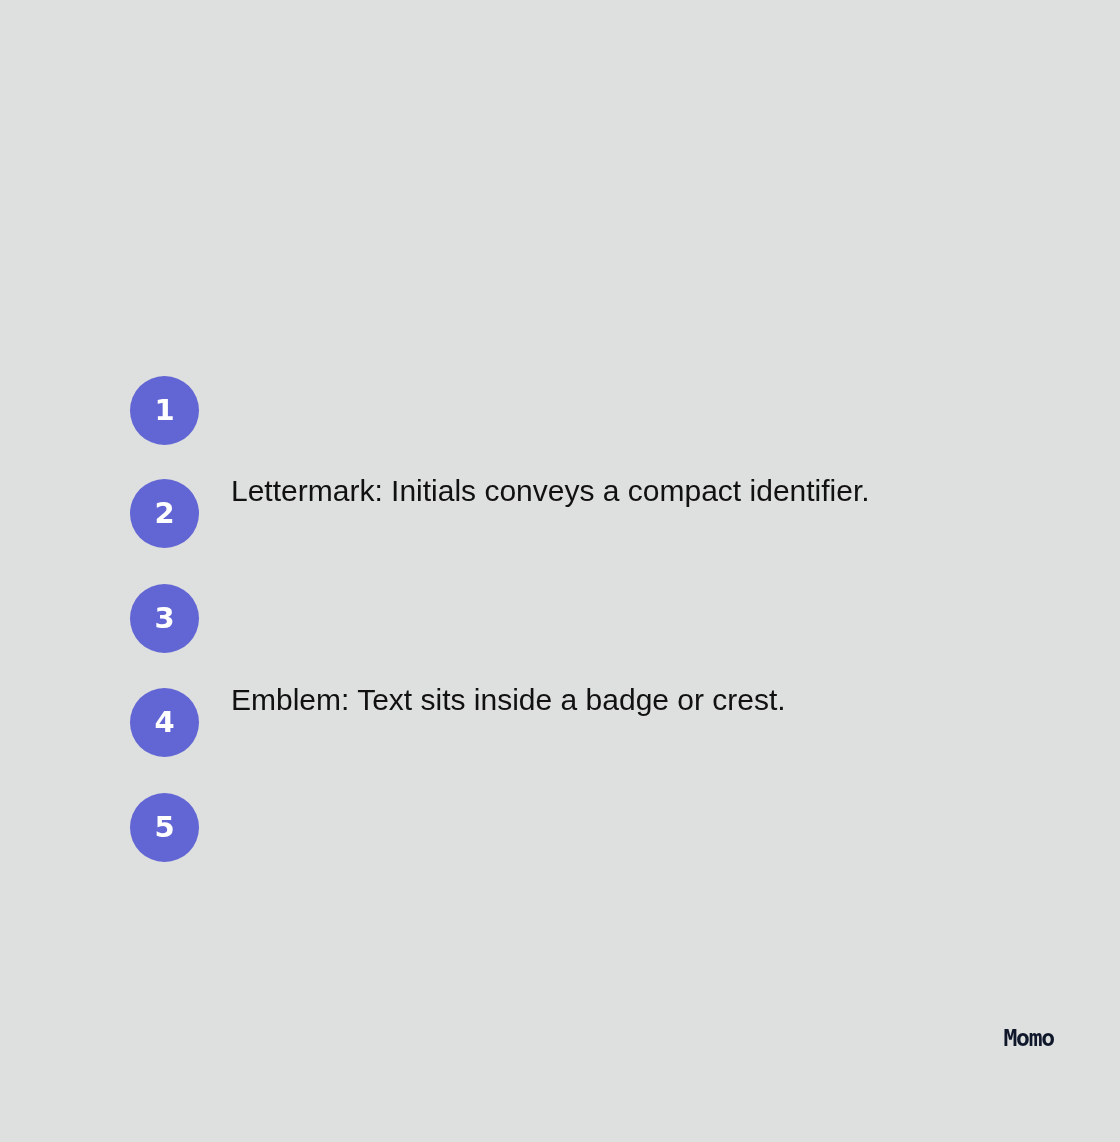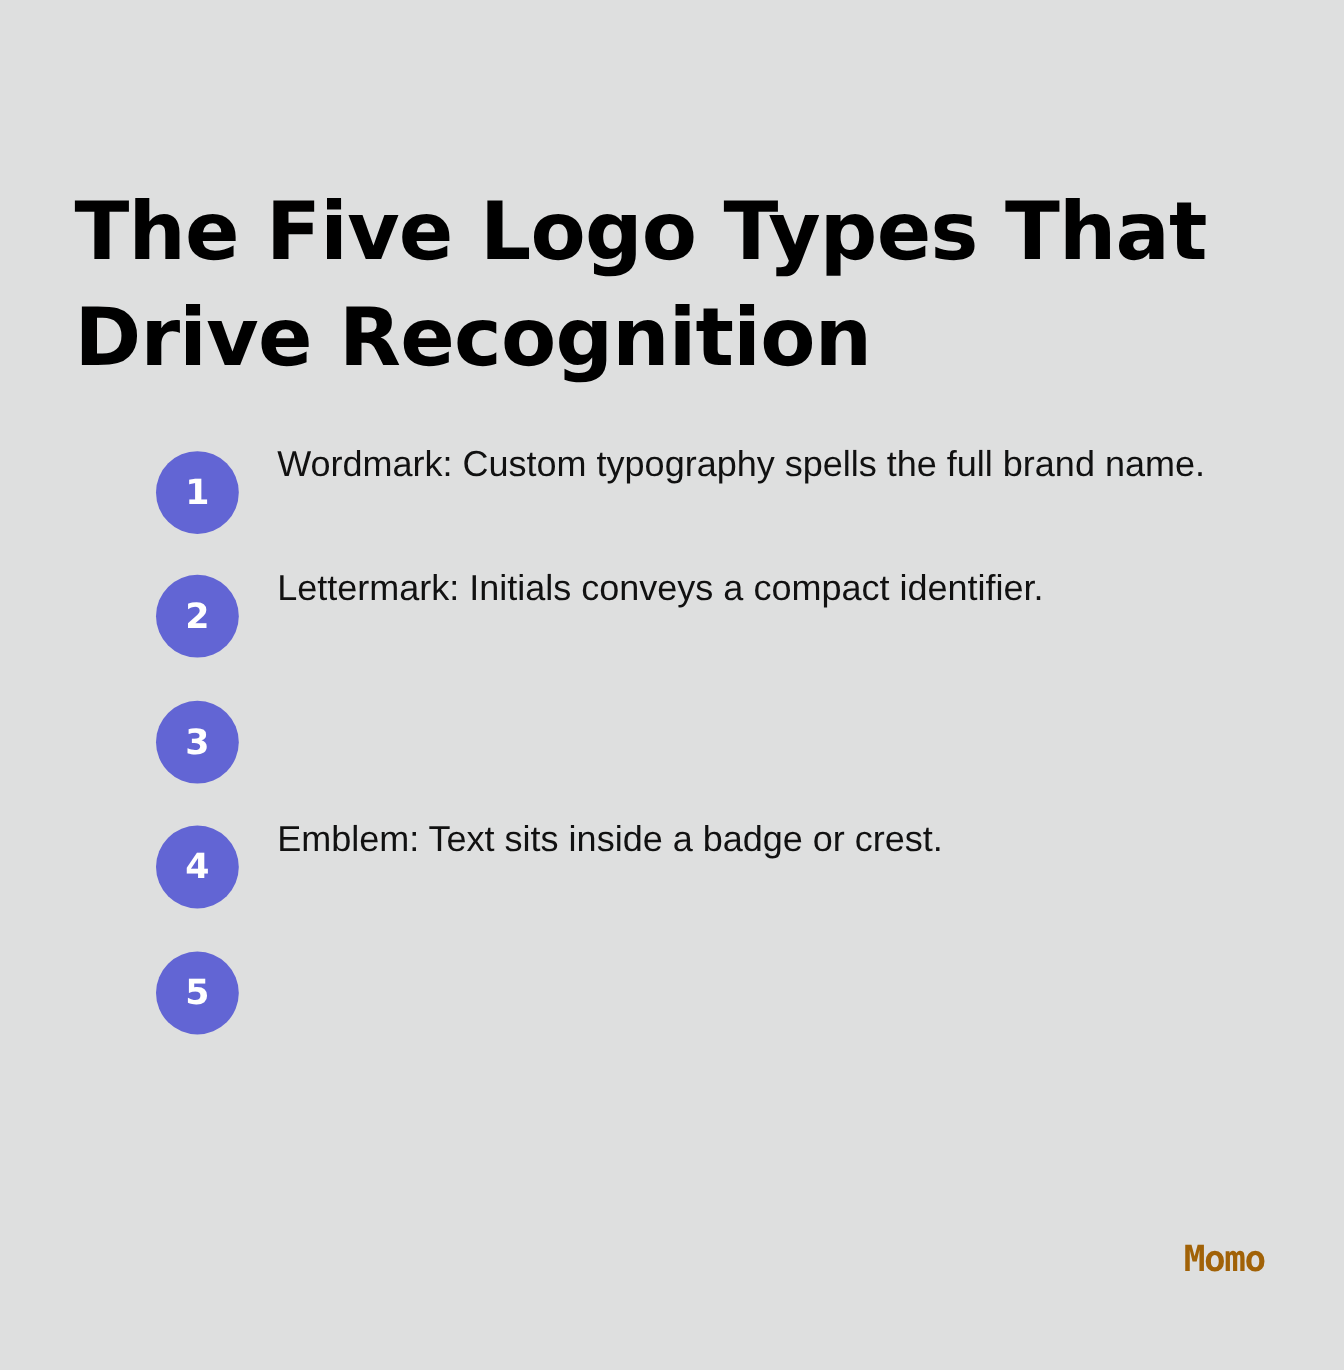--- a/index.html
+++ b/index.html
@@ -83,41 +83,39 @@
   
   .item-1 { margin-bottom: 20px; }
   .item-2 { margin-bottom: 22px; }
   .item-3 { margin-bottom: 21px; }
   .item-4 { margin-bottom: 22px; }
 
   
   .brand {
     position: absolute;
     right: 66px;
-    bottom: 77px;
+    bottom: 92px;
     font-family: "DejaVu Sans Mono", "Liberation Mono", monospace;
-    font-size: 30px;
+    font-size: 23px;
     font-weight: 700;
     letter-spacing: -1.2px;
-    color: #a16207;
+    color: #0f172a;
     line-height: 1;
   }
 </style>
 </head>
 <body>
 
 <div class="poster">
 
-  <h1 class="title">The Five Logo Types That Drive Recognition</h1>
 
   <div class="list">
 
     <div class="list-item item-1">
       <div class="badge">1</div>
-      <div class="item-text">Wordmark: Custom typography spells the full brand name.</div>
     </div>
 
     <div class="list-item item-2">
       <div class="badge">2</div>
       <div class="item-text">Lettermark: Initials conveys a compact identifier.</div>
     </div>
 
     <div class="list-item item-3">
       <div class="badge">3</div>
     </div>

